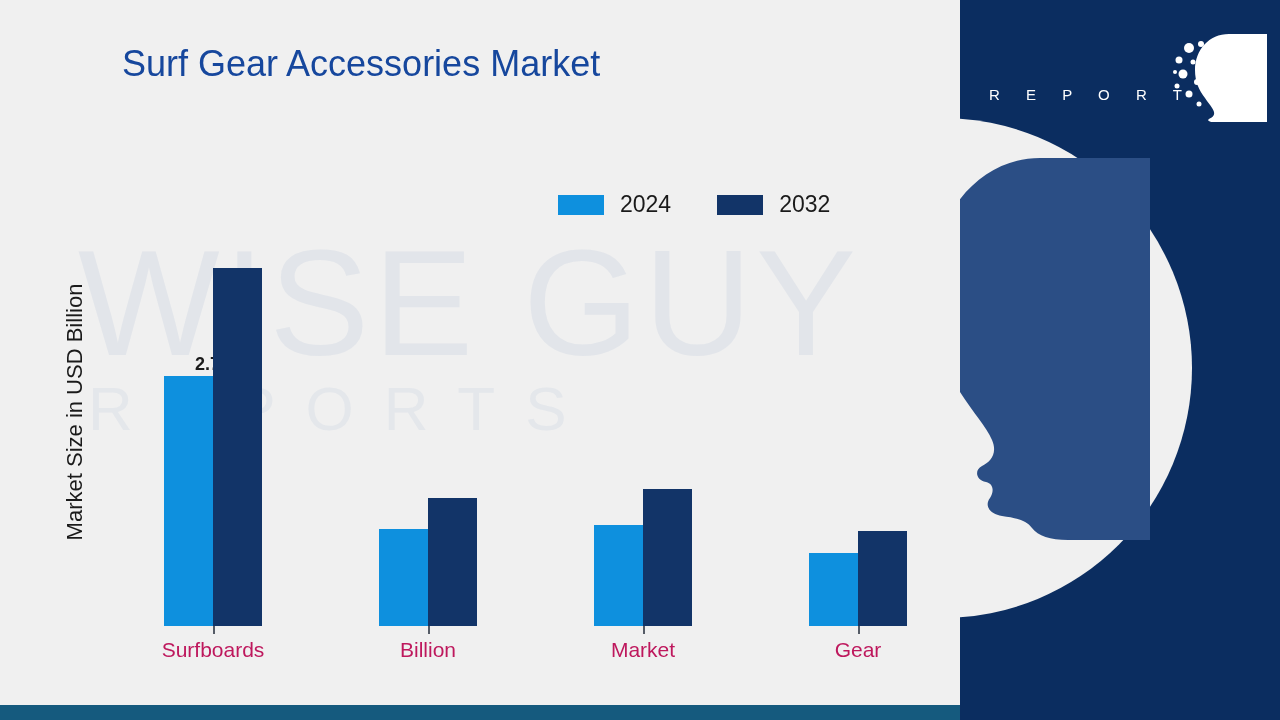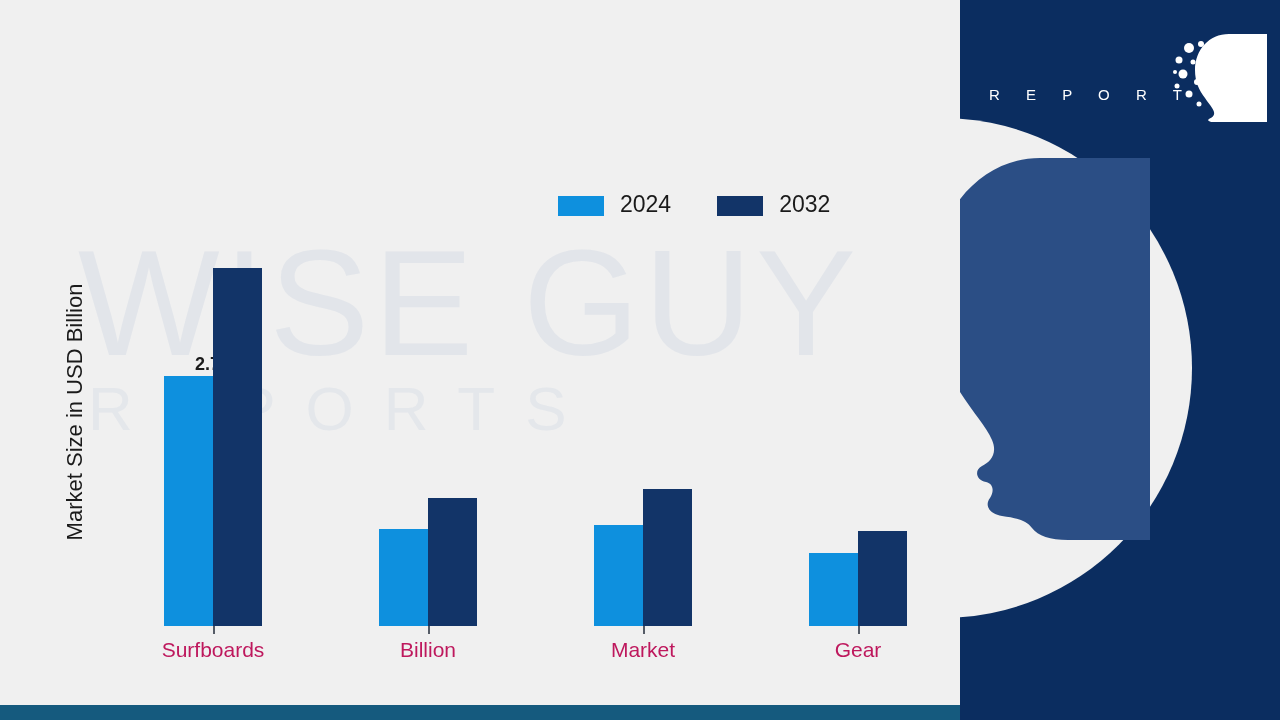--- a/index.html
+++ b/index.html
@@ -143,21 +143,21 @@
   .legend {
     position: absolute;
     left: 558px;
     top: 193px;
     display: flex;
     align-items: center;
     gap: 46px;
   }
   .legend-item {
     display: flex;
-    align-items: flex-end;
+    align-items: center;
     gap: 16px;
   }
   .legend-swatch {
     width: 46px;
     height: 20px;
   }
   .legend-label {
     font-size: 23px;
     line-height: 23px;
     color: #1a1a1a;
@@ -264,20 +264,21 @@
       <circle cx="12" cy="46" r="4.5" fill="#ffffff"></circle>
       <circle cx="26" cy="54" r="3" fill="#ffffff"></circle>
       <circle cx="6" cy="58" r="2.5" fill="#ffffff"></circle>
       <circle cx="18" cy="66" r="3.5" fill="#ffffff"></circle>
       <circle cx="30" cy="16" r="3" fill="#ffffff"></circle>
       <circle cx="4" cy="44" r="2" fill="#ffffff"></circle>
       <circle cx="28" cy="76" r="2.5" fill="#ffffff"></circle>
     </svg>
   </div>
 
+  <div class="chart-title">Surf Gear Accessories Market</div>
 
   <div class="legend">
     <div class="legend-item">
       <span class="legend-swatch" style="background:#0e90de"></span>
       <span class="legend-label">2024</span>
     </div>
     <div class="legend-item">
       <span class="legend-swatch" style="background:#123468"></span>
       <span class="legend-label">2032</span>
     </div>

